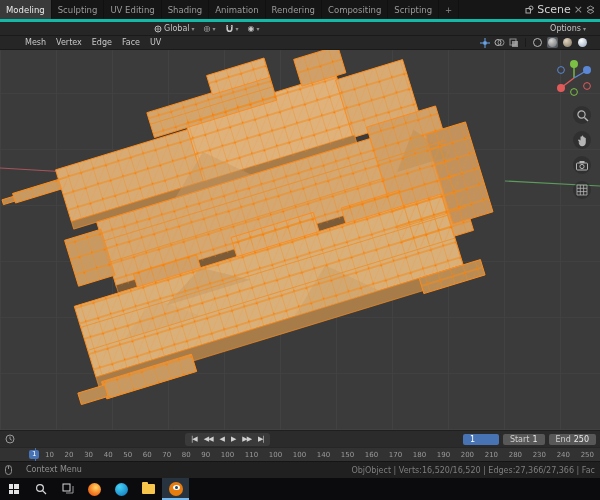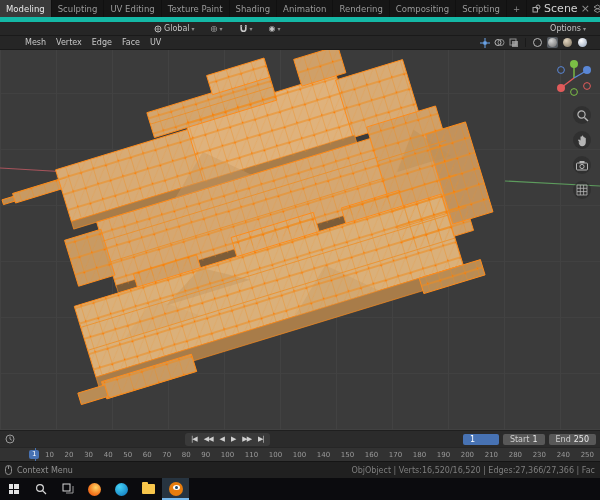--- a/index.html
+++ b/index.html
@@ -1,32 +1,32 @@
 <!DOCTYPE html>
 <html><head>
 <meta charset="utf-8">
 <style>
   html,body{margin:0;padding:0;background:#000;}
   #app{position:relative;width:600px;height:500px;overflow:hidden;
        font-family:"DejaVu Sans","Liberation Sans",sans-serif;color:#bbb;
        -webkit-font-smoothing:antialiased;}
   
   .topbar{height:22px;background:#161616;display:flex;align-items:stretch;
-          justify-content:space-between;border-bottom:5px solid #14b8a6;box-sizing:border-box;}
+          justify-content:space-between;border-bottom:3px solid #14b8a6;box-sizing:border-box;}
   .tabs{display:flex;align-items:stretch;}
   .tab{padding:0 6px;font-size:8.5px;display:flex;align-items:center;color:#9a9a9a;
        border-right:1px solid #101010;white-space:nowrap;cursor:default;}
   .tab.active{background:#3a3a3a;color:#e9e9e9;}
   .tab.plus{padding:0 6px;color:#8a8a8a;}
   .topbar-right{display:flex;align-items:center;gap:3px;padding:0 5px;font-size:11px;color:#d2d2d2;}
   .mini-ic{display:inline-flex;align-items:center;justify-content:center;}
   
   .hrow{height:14px;background:#262626;display:flex;align-items:center;justify-content:space-between;
         border-bottom:1px solid #1a1a1a;box-sizing:border-box;font-size:8px;color:#c3c3c3;}
-  .center-tools{display:flex;align-items:center;gap:12px;margin-left:152px;}
+  .center-tools{display:flex;align-items:center;gap:5px;margin-left:152px;}
   .hbtn{display:inline-flex;align-items:center;gap:2px;background:none;border:none;color:#c3c3c3;
         font-size:8px;padding:0 2px;height:13px;font-family:inherit;}
   .chev{font-size:6px;color:#8f8f8f;}
   .right-tools{display:flex;align-items:center;gap:4px;padding-right:12px;justify-content:flex-end;}
   .menus{display:flex;padding-left:20px;}
   .menu{padding:0 5px;height:14px;display:flex;align-items:center;color:#c9c9c9;}
   .vsep{width:1px;height:9px;background:#1a1a1a;margin:0 2px;}
   .sphere{width:9px;height:9px;border-radius:50%;}
   .sph-wrap{padding:1px;border-radius:2px;display:flex;}
   .sph-wrap.active{background:#565b61;}
@@ -58,21 +58,21 @@
   .field .flabel{color:#cfcfcf;}
   .ruler{height:14px;background:#323232;border-top:1px solid #262626;box-sizing:border-box;position:relative;
          display:flex;justify-content:space-between;align-items:center;padding:0 6px 0 30px;}
   .ruler b{font-weight:normal;font-size:7px;color:#9a9a9a;}
   .playhead{position:absolute;left:35px;top:0;bottom:0;width:1px;background:#4772b3;}
   .playhead-tag{position:absolute;left:29px;top:2px;background:#4772b3;color:#fff;font-size:7px;
                 padding:0 3px;border-radius:2px;line-height:9px;}
   
   .statusbar{height:17px;background:#202020;border-top:1px solid #151515;box-sizing:border-box;
              display:flex;align-items:center;justify-content:space-between;font-size:8px;color:#8f8f8f;padding:0 5px;}
-  .status-left{display:flex;align-items:center;gap:5px;}
+  .status-left{display:flex;gap:14px;}
   .status-right{white-space:nowrap;overflow:hidden;color:#7e7e7e;}
   
   .taskbar{height:22px;background:#0b0b0e;display:flex;align-items:stretch;}
   .tb-item{width:27px;display:flex;align-items:center;justify-content:center;}
   .tb-item.active{background:#273440;box-shadow:inset 0 -2px 0 #76b9ed;}
   .win-logo{width:10px;height:10px;display:grid;grid-template-columns:1fr 1fr;grid-template-rows:1fr 1fr;gap:1px;}
   .win-logo i{background:#e4e4e4;}
   .circ{border-radius:50%;}
   .firefox-ic{width:13px;height:13px;background:radial-gradient(circle at 60% 35%,#ffd567,#f57c21 55%,#e3450f);}
   .edge-ic{width:13px;height:13px;background:radial-gradient(circle at 35% 30%,#45d3f7,#0b6fb8);}
@@ -85,21 +85,20 @@
 </head>
 <body>
 
 <div id="app">
 
   <header class="topbar">
     <nav class="tabs">
       <div class="tab active">Modeling</div>
       <div class="tab">Sculpting</div>
       <div class="tab">UV Editing</div>
-      <div class="tab">Texture Paint</div>
       <div class="tab">Shading</div>
       <div class="tab">Animation</div>
       <div class="tab">Rendering</div>
       <div class="tab">Compositing</div>
       <div class="tab">Scripting</div>
       <div class="tab plus">+</div>
     </nav>
     <div class="topbar-right">
       <span class="mini-ic">
         <svg width="9" height="9" viewBox="0 0 9 9">

